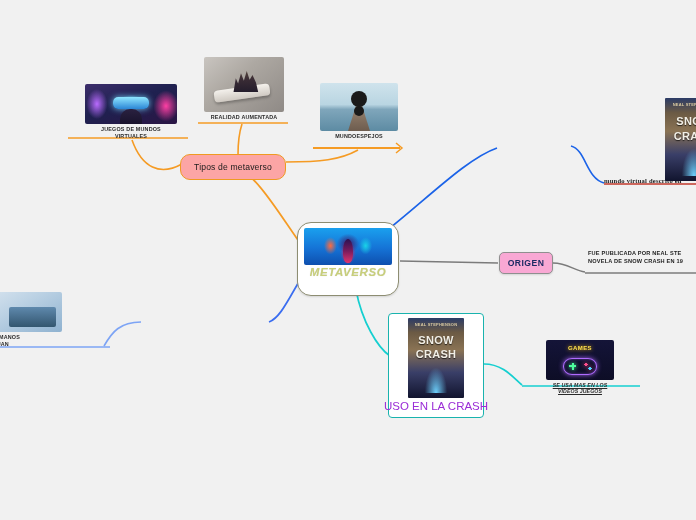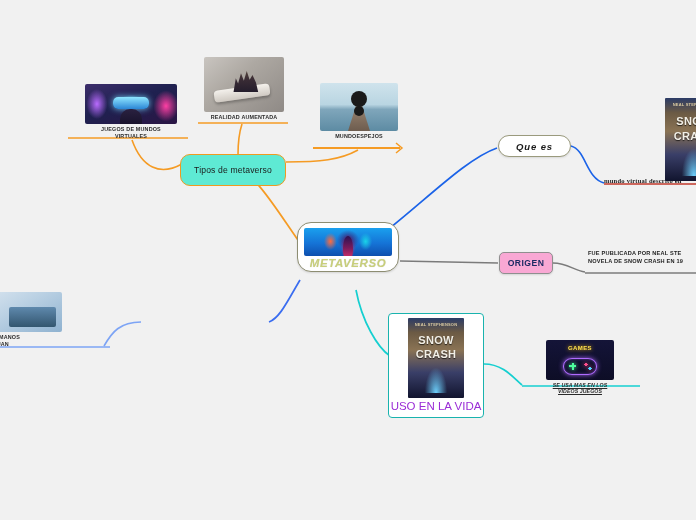--- a/index.html
+++ b/index.html
@@ -19,21 +19,21 @@
     position: absolute; left: 0; top: 0;
     width: 696px; height: 520px;
     pointer-events: none;
   }
 
   .node { position: absolute; }
 
   
   #central {
     left: 297px; top: 222px;
-    width: 102px; height: 50px;
+    width: 102px; height: 74px;
     background: #ffffff;
     border: 1.6px solid #8d8d72;
     border-radius: 14px;
     display: flex; flex-direction: column;
     align-items: center; justify-content: flex-start;
     padding: 5px 5px 2px 5px;
     box-shadow: 0 1px 2px rgba(0,0,0,.12);
   }
   .central-img {
     width: 88px; height: 37px;
@@ -65,22 +65,22 @@
   }
 
   
   .pill {
     display: flex; align-items: center; justify-content: center;
     white-space: nowrap;
   }
 
   #tipos-node {
     left: 180px; top: 154px;
-    width: 106px; height: 32px;
-    background: #5eead4;
+    width: 106px; height: 26px;
+    background: #fca5a5;
     border: 1.4px solid #ef9a21;
     border-radius: 10px;
     font-size: 8.6px;
     color: #1b1b1b;
     letter-spacing: .15px;
   }
 
   #quees-node {
     left: 498px; top: 135px;
     width: 73px; height: 22px;
@@ -389,23 +389,20 @@
 
   <div class="imgcard" id="espejos-card">
     <div class="thumb" id="espejos-thumb"></div>
     <div class="cap">MUNDOESPEJOS</div>
   </div>
 
   <div class="node pill" id="tipos-node">
     <span>Tipos de metaverso</span>
   </div>
 
-  <div class="node pill" id="quees-node">
-    <span>Que es</span>
-  </div>
 
   <div class="textleaf" id="quees-text">mundo virtual descrito en</div>
 
   <div class="book" id="book-right">
     <div class="book-author">NEAL STEPHENSON</div>
     <div class="book-t1">SNOW</div>
     <div class="book-t2">CRASH</div>
   </div>
 
   <div class="node pill" id="origen-node">
@@ -430,21 +427,21 @@
     </div>
   </div>
 
 
   <div class="node" id="usovida-node">
     <div class="book" id="book-uso">
       <div class="book-author">NEAL STEPHENSON</div>
       <div class="book-t1">SNOW</div>
       <div class="book-t2">CRASH</div>
     </div>
-    <div id="usovida-label">USO EN LA VIDA</div>
+    <div id="usovida-label">USO EN LA CRASH</div>
   </div>
 
   <div class="imgcard" id="games-card">
     <div class="thumb" id="games-thumb">
       <div id="games-title">GAMES</div>
       <div id="games-pad"></div>
     </div>
     <div id="games-cap">SE USA MAS EN LOS VIDEOS JUEGOS</div>
   </div>
 

